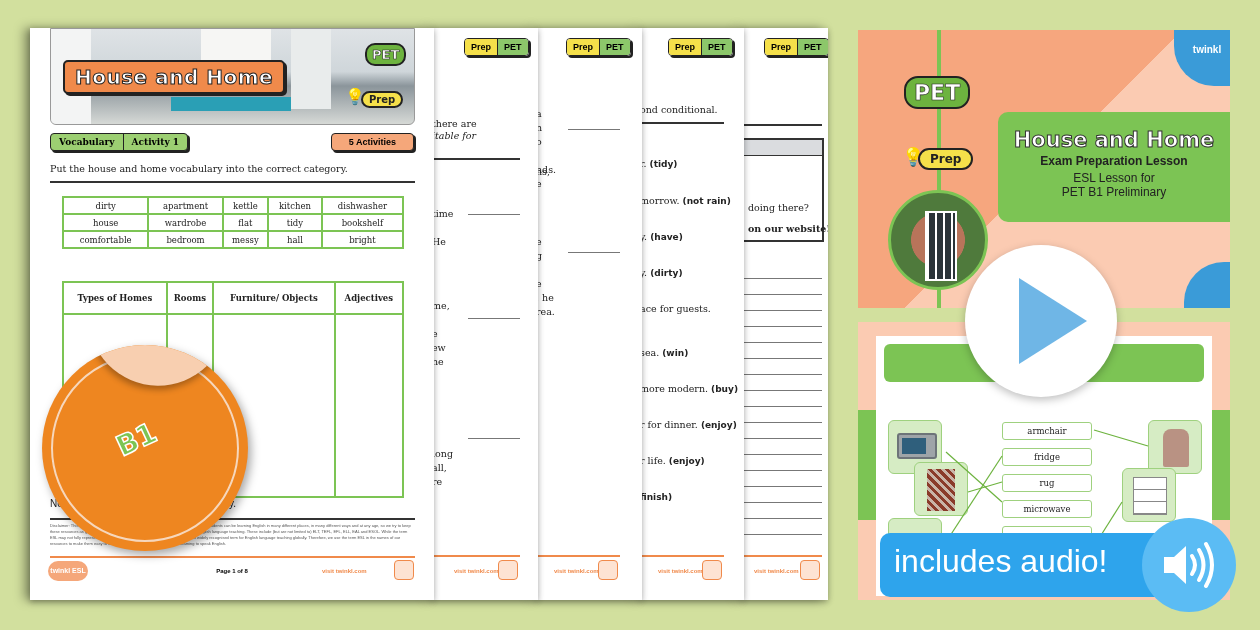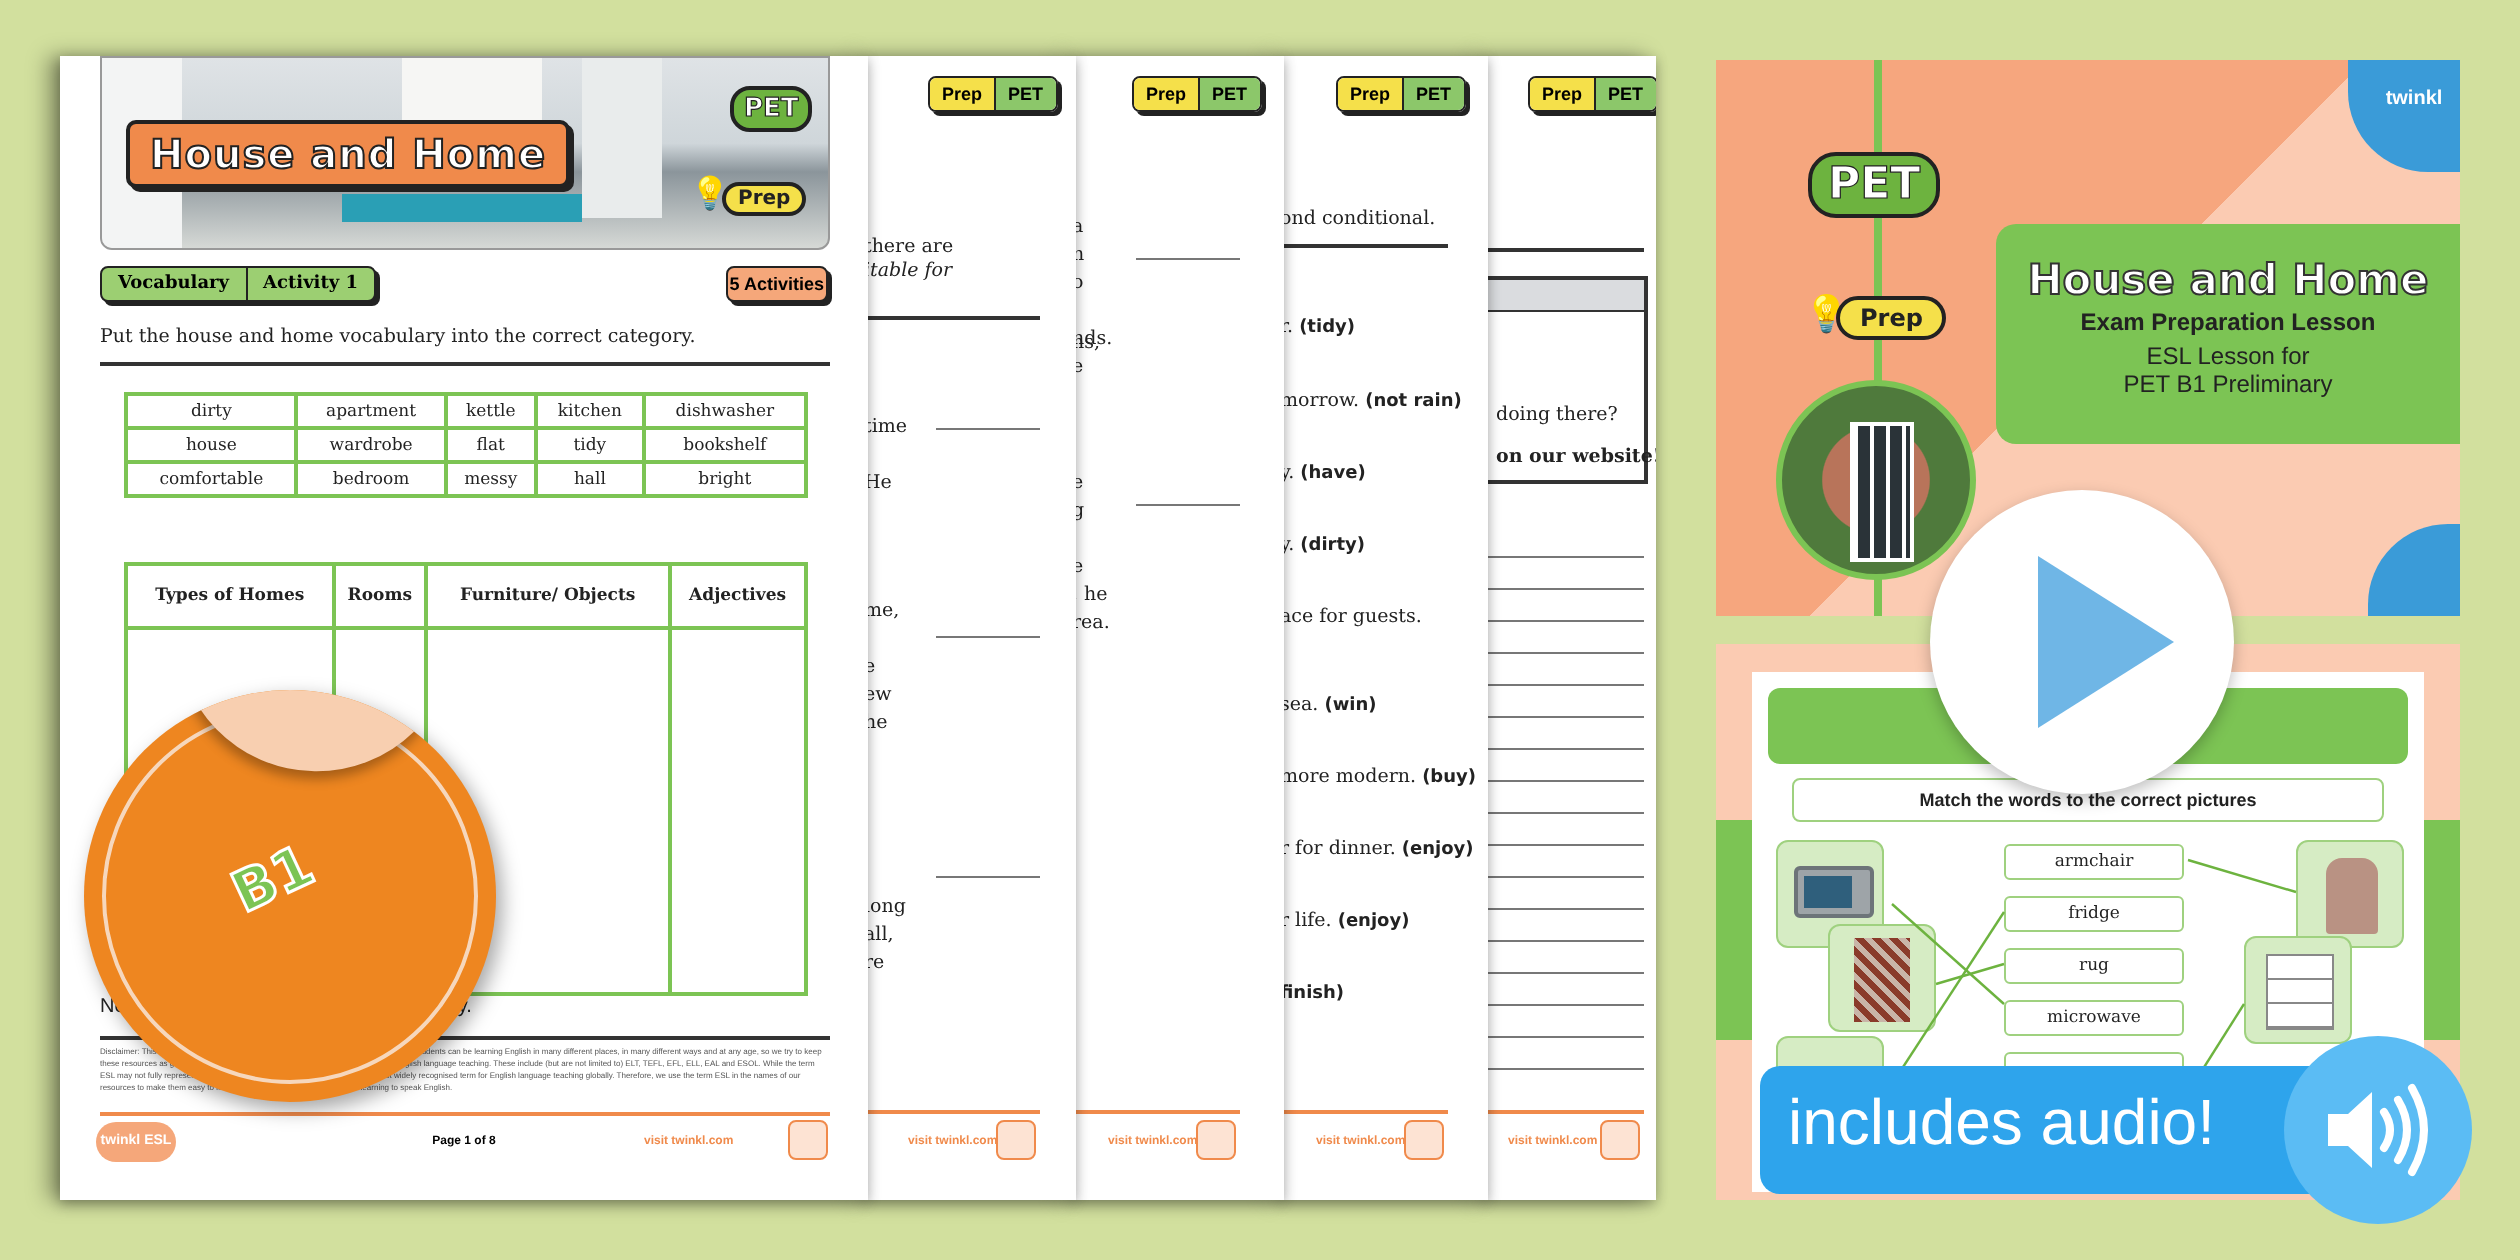--- a/index.html
+++ b/index.html
@@ -28,21 +28,21 @@
   .hero .cab { position: absolute; background: #eef1f2; }
   .hero .counter { position: absolute; left: 120px; top: 68px; width: 120px; height: 14px; background: #2a9fb5; }
   .hero-title { position: absolute; left: 12px; top: 31px; background: #f08a4b; border: 2px solid #222; border-radius: 5px; padding: 3px 10px; font-family: "DejaVu Sans", sans-serif; font-weight: bold; font-size: 20px; color: #fff; -webkit-text-stroke: 1px #222; letter-spacing: 0.5px; box-shadow: 2px 2px 0 #222; }
   .pet-bubble { position: absolute; background: #6db33f; color: #fff; font-weight: bold; border: 2px solid #222; border-radius: 10px; font-family: "DejaVu Sans", sans-serif; -webkit-text-stroke: 0.6px #222; }
   .prep-pill { position: absolute; background: #f5e04a; border: 2px solid #222; border-radius: 12px; font-weight: bold; font-family: "DejaVu Sans", sans-serif; color: #222; }
   .bulb { position: absolute; color: #f5e04a; font-size: 16px; }
 
   .tabgroup { position: absolute; left: 20px; top: 105px; display: flex; border: 1.5px solid #222; border-radius: 4px; overflow: hidden; box-shadow: 2px 2px 0 #222; background: #9ccf72; }
   .tabgroup span { padding: 3px 8px; font-size: 9px; font-weight: bold; font-family: "DejaVu Serif", serif; }
   .tabgroup span:first-child { border-right: 1.5px solid #222; }
-  .activities { position: absolute; right: 20px; top: 105px; background: #f5a77a; border: 1.5px solid #222; border-radius: 4px; padding: 3px 1px; font-size: 9px; font-weight: bold; box-shadow: 2px 2px 0 #222; }
+  .activities { position: absolute; right: 20px; top: 105px; background: #f5a77a; border: 1.5px solid #222; border-radius: 4px; padding: 3px 17px; font-size: 9px; font-weight: bold; box-shadow: 2px 2px 0 #222; }
   .instruction { position: absolute; left: 20px; top: 135px; font-size: 9.5px; font-family: "DejaVu Serif", serif; color: #222; }
 
   table.vocab { position: absolute; left: 32px; top: 168px; width: 342px; border-collapse: collapse; }
   table.vocab td { border: 2px solid #7cc454; height: 17px; text-align: center; font-size: 8.5px; font-family: "DejaVu Serif", serif; color: #222; }
   table.cats { position: absolute; left: 32px; top: 253px; width: 342px; border-collapse: collapse; }
   table.cats th { border: 2px solid #7cc454; height: 32px; font-size: 8.5px; font-family: "DejaVu Serif", serif; font-weight: bold; color: #222; }
   table.cats td { border: 2px solid #7cc454; height: 183px; }
 
   .now-text { position: absolute; left: 20px; top: 470px; font-size: 10px; color: #222; }
   .disclaimer { position: absolute; left: 20px; top: 495px; width: 365px; font-size: 4px; line-height: 6px; color: #555; }
@@ -297,21 +297,20 @@
 </div>
 
 <div class="play-btn">
   <div class="tri"></div>
 </div>
 
 <div class="slide" id="slide-bottom">
   <div class="sb-green-band"></div>
   <div class="sb-white"></div>
   <div class="sb-title">Our House</div>
-  <div class="sb-instr">Match the words to the correct pictures</div>
   <div class="word-box" style="top:100px;">armchair</div>
   <div class="word-box" style="top:126px;">fridge</div>
   <div class="word-box" style="top:152px;">rug</div>
   <div class="word-box" style="top:178px;">microwave</div>
   <div class="word-box" style="top:204px;"></div>
   <div class="pic-box" style="left:30px;top:98px;">
       <div class="microwave"></div>
     </div>
   <div class="pic-box" style="left:56px;top:140px;">
       <div class="rug"></div>

